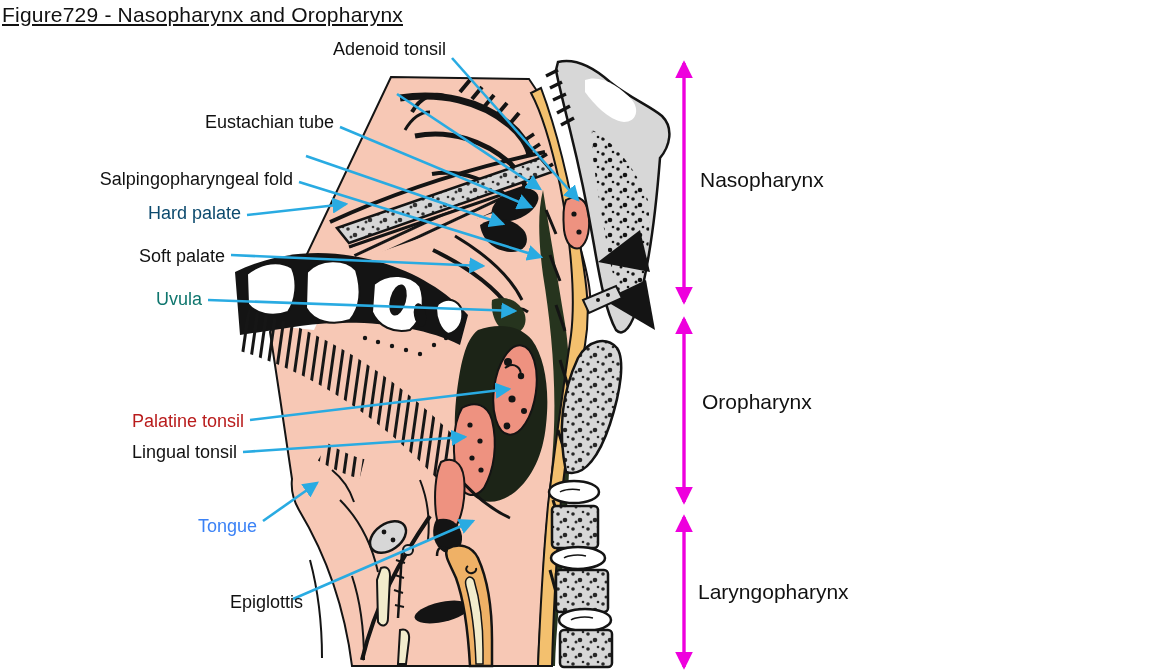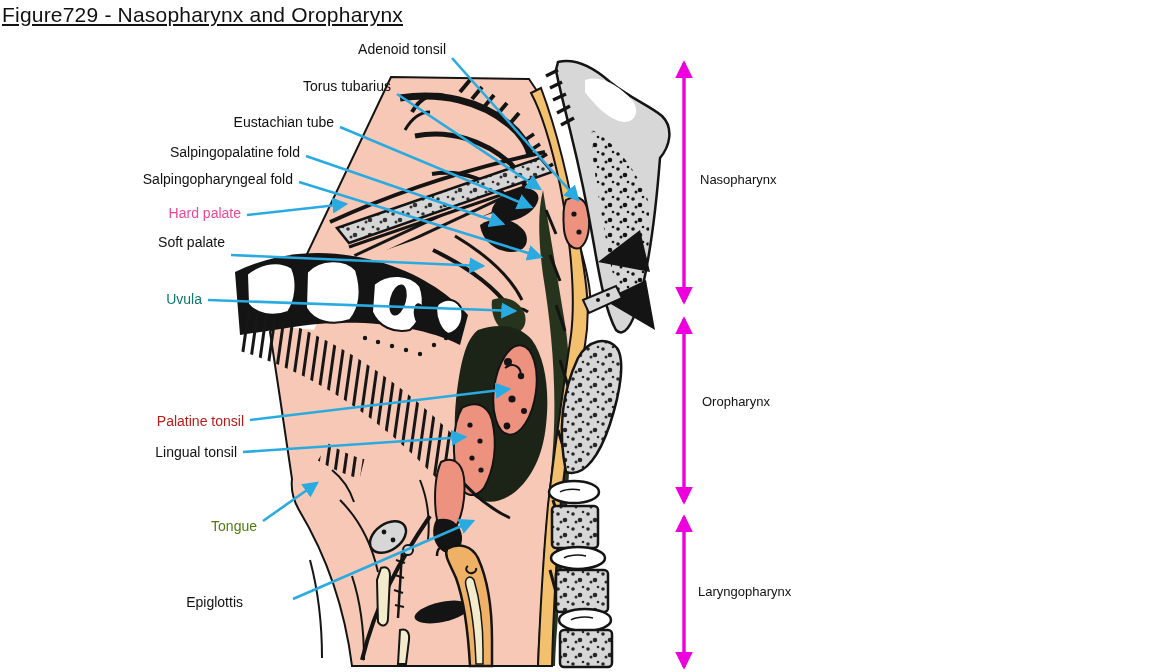--- a/index.html
+++ b/index.html
@@ -5,25 +5,25 @@
   html,body{margin:0;padding:0;background:#fff;}
   #stage{
     position:relative;width:1153px;height:672px;background:#fff;overflow:hidden;
     font-family:"Liberation Sans","DejaVu Sans",sans-serif;
   }
   #figure-title{
     position:absolute;left:2px;top:3px;font-size:21px;color:#111;
     text-decoration:underline;white-space:nowrap;letter-spacing:.2px;
   }
   .anat-label{
-    position:absolute;font-size:14px;color:#111;white-space:nowrap;
+    position:absolute;font-size:18px;color:#111;white-space:nowrap;
     height:28px;line-height:28px;
   }
   .region-label{
-    position:absolute;font-size:13px;color:#111;white-space:nowrap;
+    position:absolute;font-size:21px;color:#111;white-space:nowrap;
     height:28px;line-height:28px;
   }
   svg{position:absolute;left:0;top:0;}
 </style>
 </head>
 <body>
 
 <div id="stage">
 
   <svg id="art" width="1153" height="672" viewBox="0 0 1153 672">
@@ -206,27 +206,25 @@
         <line x1="263" y1="521" x2="317" y2="483" stroke="#29ABE2" stroke-width="2.6" marker-end="url(#arrowC)"></line>
         <line x1="293" y1="599" x2="473" y2="521" stroke="#29ABE2" stroke-width="2.6" marker-end="url(#arrowC)"></line>
         <line x1="684" y1="63" x2="684" y2="302" stroke="#EE00DD" stroke-width="3.4" marker-start="url(#arrowM)" marker-end="url(#arrowM)"></line>
         <line x1="684" y1="319" x2="684" y2="502" stroke="#EE00DD" stroke-width="3.4" marker-start="url(#arrowM)" marker-end="url(#arrowM)"></line>
         <line x1="684" y1="517" x2="684" y2="667" stroke="#EE00DD" stroke-width="3.4" marker-start="url(#arrowM)" marker-end="url(#arrowM)"></line>
       </g>
   </svg>
 
   <div id="figure-title">Figure729 - Nasopharynx and Oropharynx</div>
 <div class="anat-label" style="right: 707px; top: 35px; color: rgb(17, 17, 17);">Adenoid tonsil</div>
-    <div class="anat-label" style="right: 762px; top: 72px; color: rgb(17, 17, 17);">Torus tubarius</div>
     <div class="anat-label" style="right: 819px; top: 108px; color: rgb(17, 17, 17); margin-left: 48px;">Eustachian tube</div>
-    <div class="anat-label" style="right: 853px; top: 138px; color: rgb(17, 17, 17);">Salpingopalatine fold</div>
     <div class="anat-label" style="right: 860px; top: 165px; color: rgb(17, 17, 17);">Salpingopharyngeal fold</div>
-    <div class="anat-label" style="right: 912px; top: 199px; color: #ec4899;">Hard palate</div>
-    <div class="anat-label" style="right: 928px; top: 228px; color: rgb(17, 17, 17);">Soft palate</div>
+    <div class="anat-label" style="right: 912px; top: 199px; color: #0c4a6e;">Hard palate</div>
+    <div class="anat-label" style="right: 928px; top: 242px; color: rgb(17, 17, 17);">Soft palate</div>
     <div class="anat-label" style="right: 951px; top: 285px; color: #0f766e;">Uvula</div>
     <div class="anat-label" style="right: 909px; top: 407px; color: #b91c1c;">Palatine tonsil</div>
     <div class="anat-label" style="right: 916px; top: 438px; color: rgb(17, 17, 17); margin-left: 44px;">Lingual tonsil</div>
-    <div class="anat-label" style="right: 896px; top: 512px; color: #4d7c0f;">Tongue</div>
-    <div class="anat-label" style="right: 910px; top: 588px; color: rgb(17, 17, 17);">Epiglottis</div>
+    <div class="anat-label" style="right: 896px; top: 512px; color: #3b82f6;">Tongue</div>
+    <div class="anat-label" style="right: 850px; top: 588px; color: rgb(17, 17, 17);">Epiglottis</div>
     <div class="region-label" style="left: 700px; top: 166px; color: rgb(17, 17, 17);">Nasopharynx</div>
     <div class="region-label" style="left: 702px; top: 388px; color: rgb(17, 17, 17);">Oropharynx</div>
     <div class="region-label" style="left: 698px; top: 578px; color: rgb(17, 17, 17); text-align: center;">Laryngopharynx</div>
   </div>
 
 </body></html>

